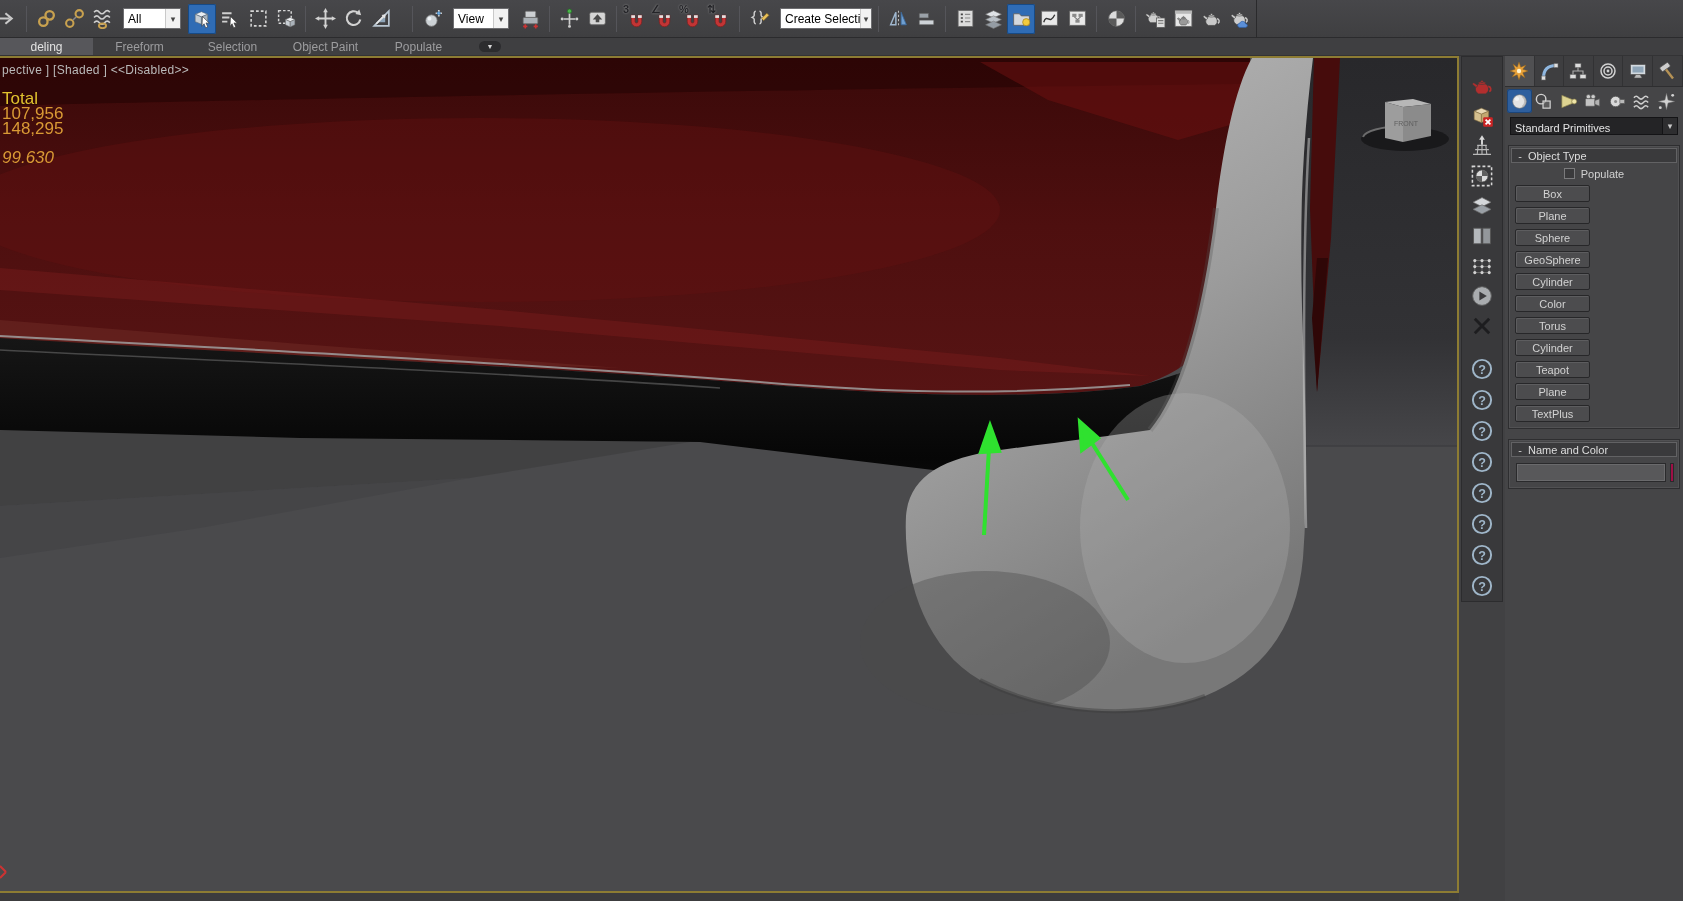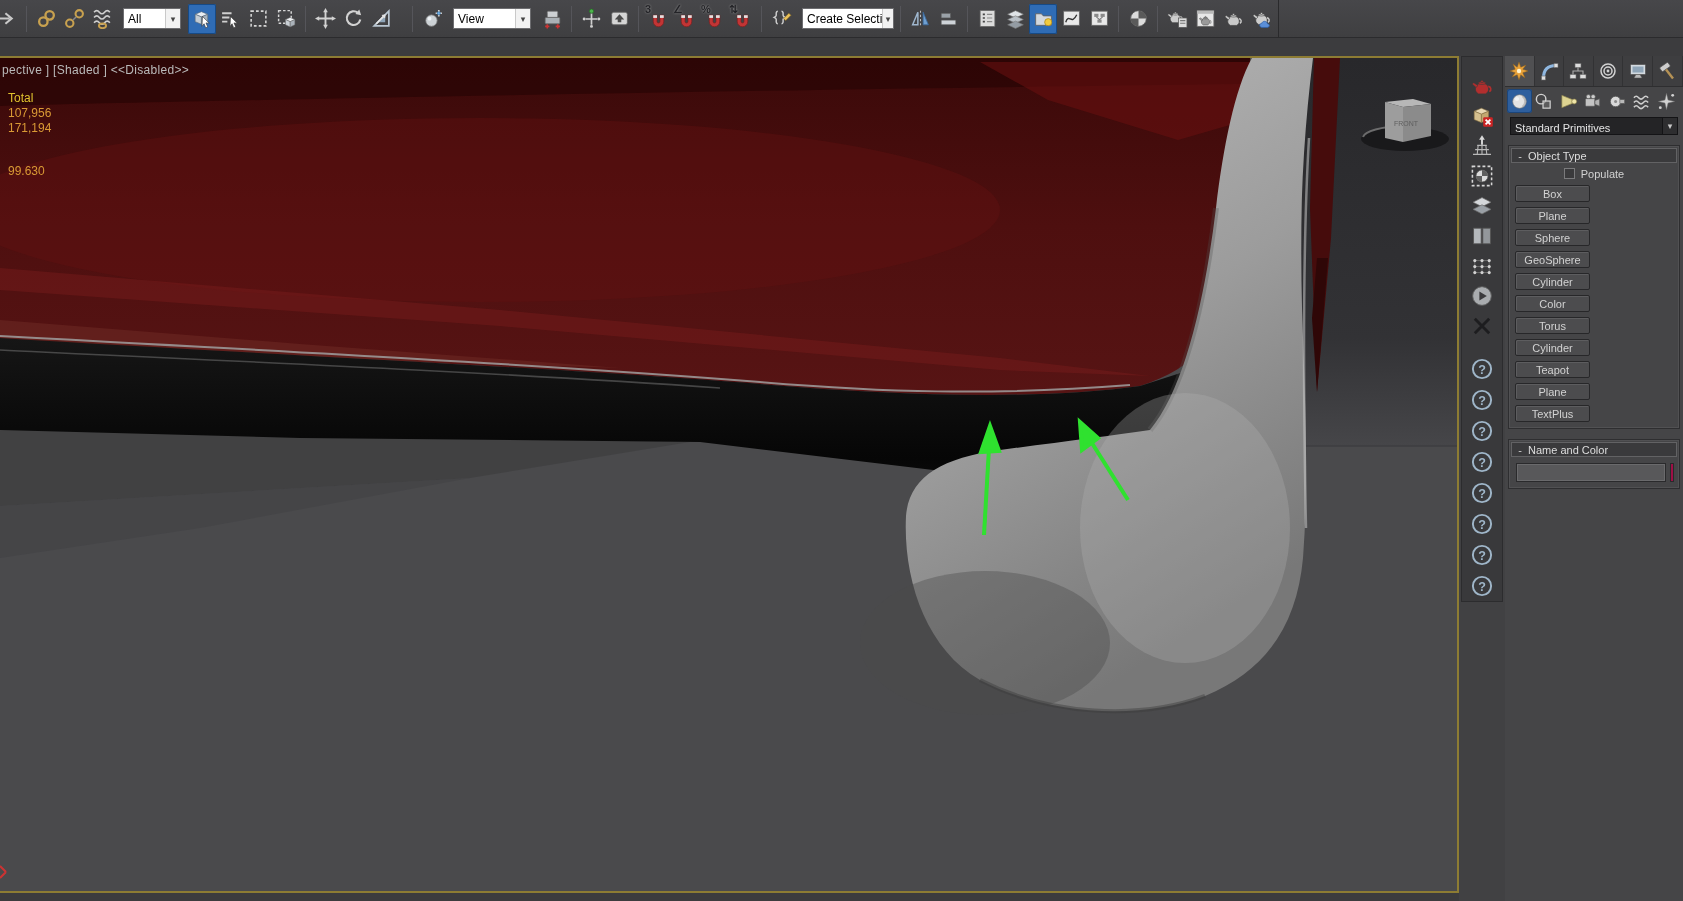--- a/index.html
+++ b/index.html
@@ -33,24 +33,24 @@
   .rtab { display:flex; align-items:center; justify-content:center; font-size:12px; color:#9c9c9e; }
   .rtab.active { background:#57575b; color:#e2e2e2; }
   #ribbon-overflow { width:22px; height:11px; margin:3px 0 0 14px; background:#2c2c2e; border-radius:6px;
     color:#d8d8d8; font-size:7px; display:flex; align-items:center; justify-content:center; }
 
   
   #viewport { position:absolute; left:0; top:56px; width:1459px; height:837px; background:#4a4a4c;
     border-top:2px solid #8d7c33; border-right:2px solid #8d7c33; border-bottom:2px solid #8d7c33; overflow:hidden; }
   #vp-canvas { position:absolute; left:0; top:0; }
   #vp-label { position:absolute; left:2px; top:5px; font-size:12px; color:#bababa; letter-spacing:.3px; }
-  #vp-stats { position:absolute; left:8px; top:33px; font-size:12px; line-height:15px; }
+  #vp-stats { position:absolute; left:2px; top:33px; font-size:17px; line-height:15px; }
   .stat-total { color:#e0c22e; }
   .stat-num { color:#d99a35; }
-  .stat-extra { color:#d99a35; margin-top:28px; }
+  .stat-extra { color:#d99a35; margin-top:14px;font-style:italic; }
 
   
   #side-col { position:absolute; left:1459px; top:56px; width:46px; height:845px; background:#414143; }
   #side-strip { position:absolute; left:2px; top:0; width:42px; height:546px; background:#39393b;
     border:1px solid #2c2c2e; display:flex; flex-direction:column; align-items:center; padding-top:14px; }
   .sbtn { width:30px; height:30px; display:flex; align-items:center; justify-content:center; color:#c9c9c9; }
   .sbtn .ic { width:24px; height:24px; }
   .sbtn.red { color:#b22e2e; }
   #side-helps { display:flex; flex-direction:column; align-items:center; margin-top:12px; }
   #side-helps .sbtn { height:31px; }
@@ -436,21 +436,21 @@
         </span>
       </div>
   <span class="tsep" style="margin-left:14px"></span>
   <div class="tgroup">
         <span class="tbtn">
           <svg class="ic" viewBox="0 0 20 20">
             <use href="#sym-place"></use>
           </svg>
         </span>
       </div>
-  <div class="combo" style="width:78px">
+  <div class="combo" style="width:56px">
     <span>View</span>
     <span class="chev">▾</span>
   </div>
   <div class="tgroup">
         <span class="tbtn">
           <svg class="ic" viewBox="0 0 20 20">
             <use href="#sym-pivot"></use>
           </svg>
         </span>
       </div>
@@ -574,20 +574,42 @@
         </span>
         <span class="tbtn">
           <svg class="ic" viewBox="0 0 20 20">
             <use href="#sym-teapot-cloud"></use>
           </svg>
         </span>
       </div>
   <div id="tb-tail"></div>
 </div>
 
+<div id="ribbon-row">
+  <div style="display:flex">
+        <span class="rtab active" style="width:93px">
+          <span>deling</span>
+        </span>
+        <span class="rtab" style="width:93px">
+          <span>Freeform</span>
+        </span>
+        <span class="rtab" style="width:93px">
+          <span>Selection</span>
+        </span>
+        <span class="rtab" style="width:93px">
+          <span>Object Paint</span>
+        </span>
+        <span class="rtab" style="width:93px">
+          <span>Populate</span>
+        </span>
+      </div>
+  <span id="ribbon-overflow">
+    <span>▼</span>
+  </span>
+</div>
 
 <div id="viewport">
   <svg id="vp-canvas" width="1457" height="843" viewBox="0 0 1457 843">
     <defs>
       <linearGradient id="redGrad" x1="0" y1="0" x2="0" y2="1">
         <stop offset="0" stop-color="#3a0909"></stop>
             <stop offset=".5" stop-color="#4e0f0f"></stop>
             <stop offset="1" stop-color="#571414"></stop>
       </linearGradient>
       <linearGradient id="darkRight" x1="0" y1="0" x2="0" y2="1">
@@ -651,21 +673,21 @@
       <text x="1394" y="68" font-size="7" fill="#5e5e5e" font-family="Liberation Sans, sans-serif">FRONT</text>
     </g>
 
     <path d="M0,808 L6,814 M0,820 L6,814" stroke="#cc3333" stroke-width="2"></path>
   </svg>
 
   <div id="vp-label">pective ] [Shaded ]  &lt;&lt;Disabled&gt;&gt;</div>
   <div id="vp-stats">
     <div class="stat-total">Total</div>
     <div class="stat-num">107,956</div>
-    <div class="stat-num">171,194</div>
+    <div class="stat-num">148,295</div>
     <div class="stat-extra stat-num">99.630</div>
   </div>
 </div>
 
 <div id="side-col">
   <div id="side-strip">
     <div style="display:flex;flex-direction:column;align-items:center">
           <span class="sbtn red">
             <svg class="ic" viewBox="0 0 20 20">
               <use href="#sym-teapot"></use>

